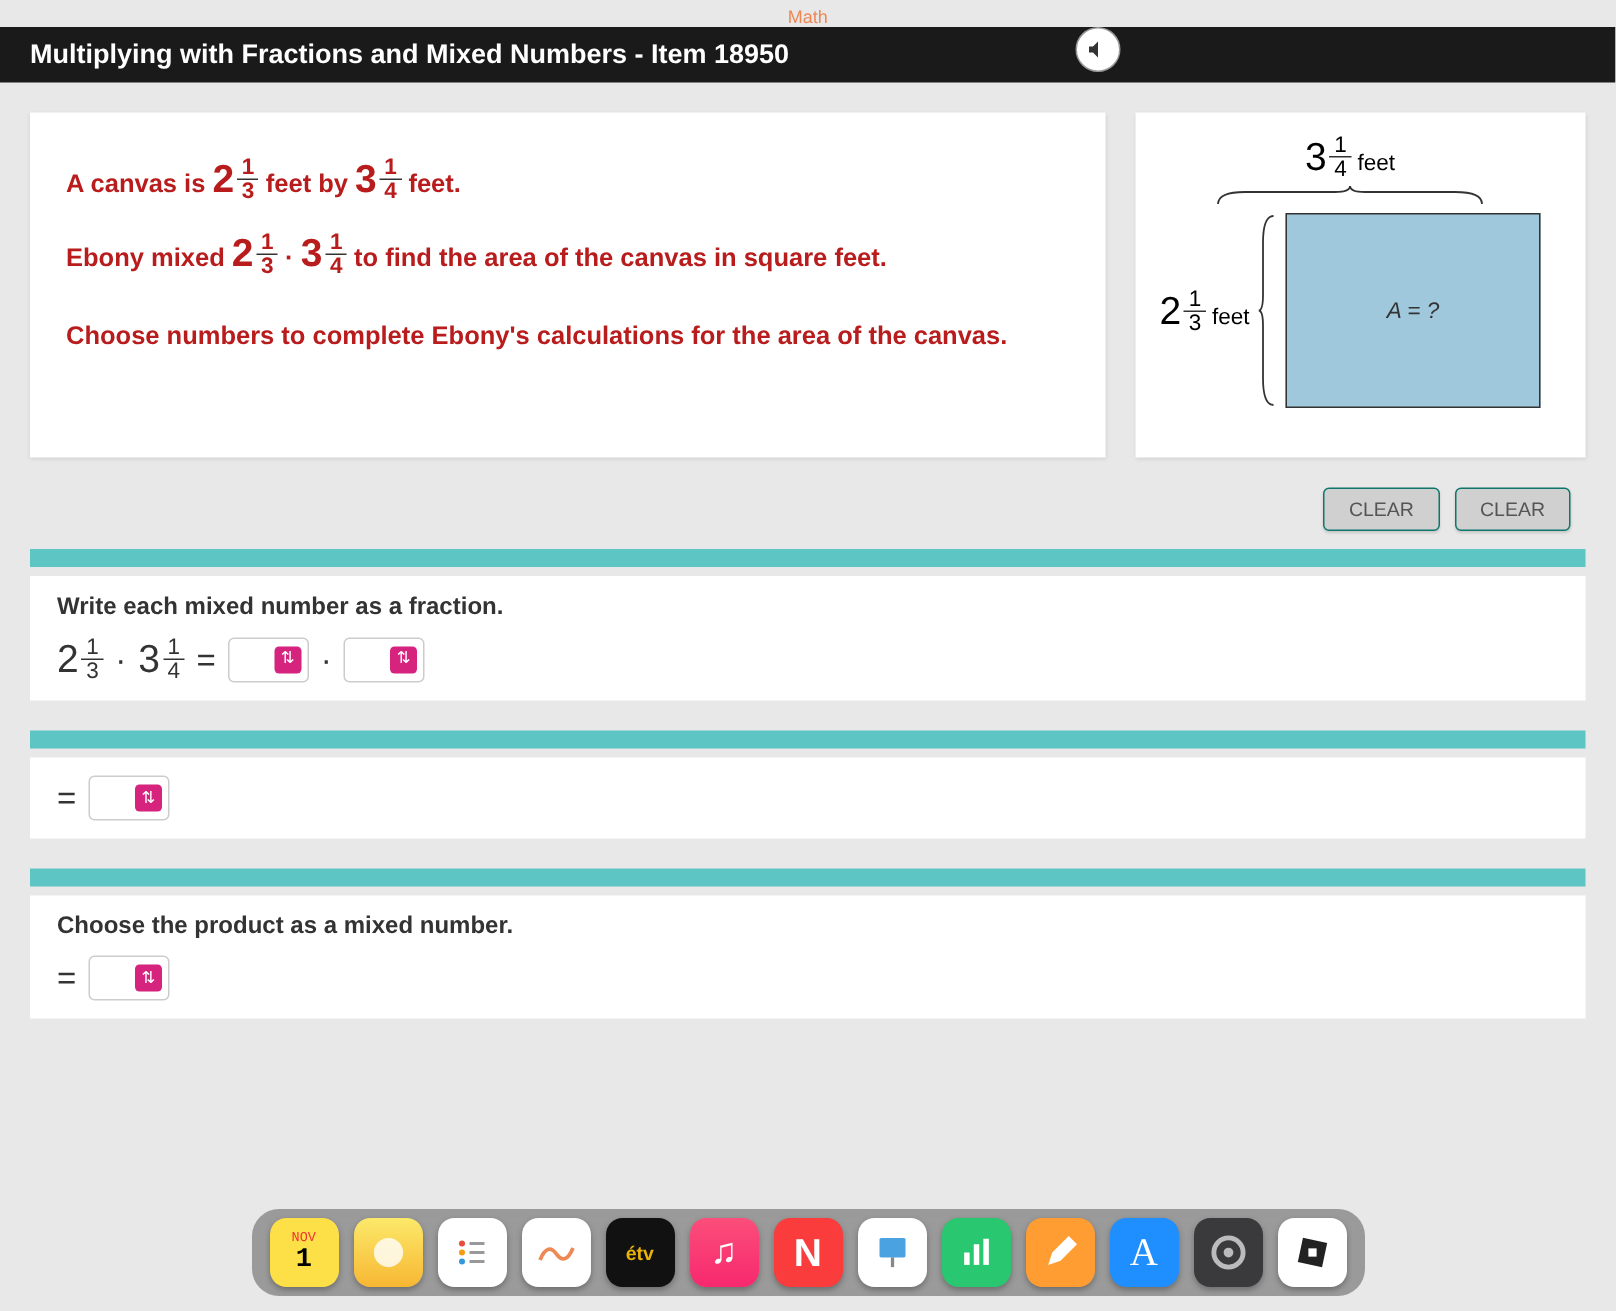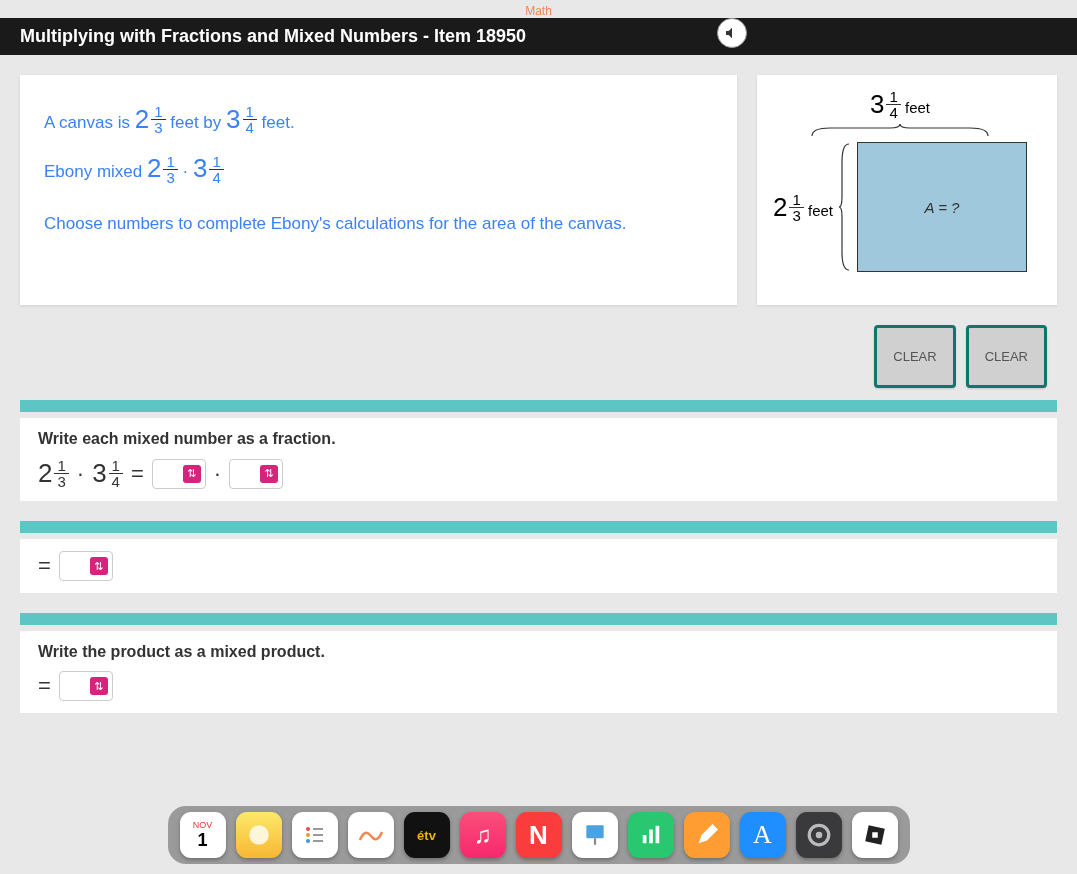--- a/index.html
+++ b/index.html
@@ -33,22 +33,23 @@
     gap: 20px;
     padding: 20px;
   }
   .question-card {
     background: #fff;
     padding: 20px 24px;
     flex: 1;
     box-shadow: 0 1px 3px rgba(0,0,0,.1);
     font-size: 17px;
     line-height: 1.9;
-    color: #3b82f6;
+    color: #b91c1c;
     min-height: 230px;
+    font-weight: bold;
   }
   .diagram-card {
     background: #fff;
     padding: 14px 20px 20px 6px;
     width: 300px;
     box-shadow: 0 1px 3px rgba(0,0,0,.1);
     display: flex;
     flex-direction: column;
     align-items: center;
   }
@@ -67,23 +68,23 @@
     color: #333;
     font-size: 15px;
   }
   .brace-left { width: 12px; height: 130px; }
   .buttons-row {
     display: flex; gap: 10px; justify-content: flex-end;
     padding: 0 30px 6px 0;
   }
   .btn {
     background: #d0d0d0;
-    border: 3px solid #0f766e;
+    border: 1px solid #0f766e;
     color: #555;
-    padding: 21px 16px;
+    padding: 6px 16px;
     font-size: 13px;
     border-radius: 4px;
     cursor: pointer;
     box-shadow: 0 1px 2px rgba(0,0,0,.15);
   }
   .teal-bar {
     background: #5ec5c5;
     height: 12px;
     margin: 6px 20px;
   }
@@ -125,21 +126,21 @@
     padding: 6px 12px;
     display:flex; gap:10px; align-items:flex-end;
     backdrop-filter: blur(6px);
   }
   .dock-item {
     width:46px; height:46px; border-radius:11px;
     display:flex; align-items:center; justify-content:center;
     font-size:20px; color:#fff; cursor:pointer;
     box-shadow: 0 2px 4px rgba(0,0,0,.3);
   }
-  .cal { background:#ffffff; color:#e33; flex-direction:column; font-size:9px;}
+  .cal { background:#fde047; color:#e33; flex-direction:column; font-size:9px;font-family:Liberation Mono, monospace;}
   .cal .day{ color:#000; font-size:18px; font-weight:bold;}
 </style>
 </head>
 <body>
 
 <div class="subject" style="padding:4px 20px 0;text-align:center;">Math</div>
 <div class="header-bar">
   <div class="title">Multiplying with Fractions and Mixed Numbers - Item 18950</div>
 </div>
 
@@ -180,20 +181,21 @@
           </span>
         </span>
       <span> · </span>
       <span class="mixed">
           <span class="whole">3</span>
           <span class="frac">
             <span class="num">1</span>
             <span class="den">4</span>
           </span>
         </span>
+      <span> to find the area of the canvas in square feet.</span>
     </p>
     <p style="margin-top:14px">Choose numbers to complete Ebony's calculations for the area of the canvas.</p>
   </div>
 
   <div class="diagram-card">
     <div class="top-label">
       <span class="mixed">
           <span class="whole">3</span>
           <span class="frac">
             <span class="num">1</span>
@@ -265,21 +267,21 @@
     <span>=</span>
     <span class="ddbox">
         <span class="dd-arrows">⇅</span>
       </span>
   </div>
 </div>
 
 <div class="teal-bar"></div>
 
 <div class="step-block">
-  <div class="step-title">Write the product as a mixed product.</div>
+  <div class="step-title">Choose the product as a mixed number.</div>
   <div class="equation">
     <span>=</span>
     <span class="ddbox">
         <span class="dd-arrows">⇅</span>
       </span>
   </div>
 </div>
 
 <div class="dock">
   <div class="dock-item cal">

